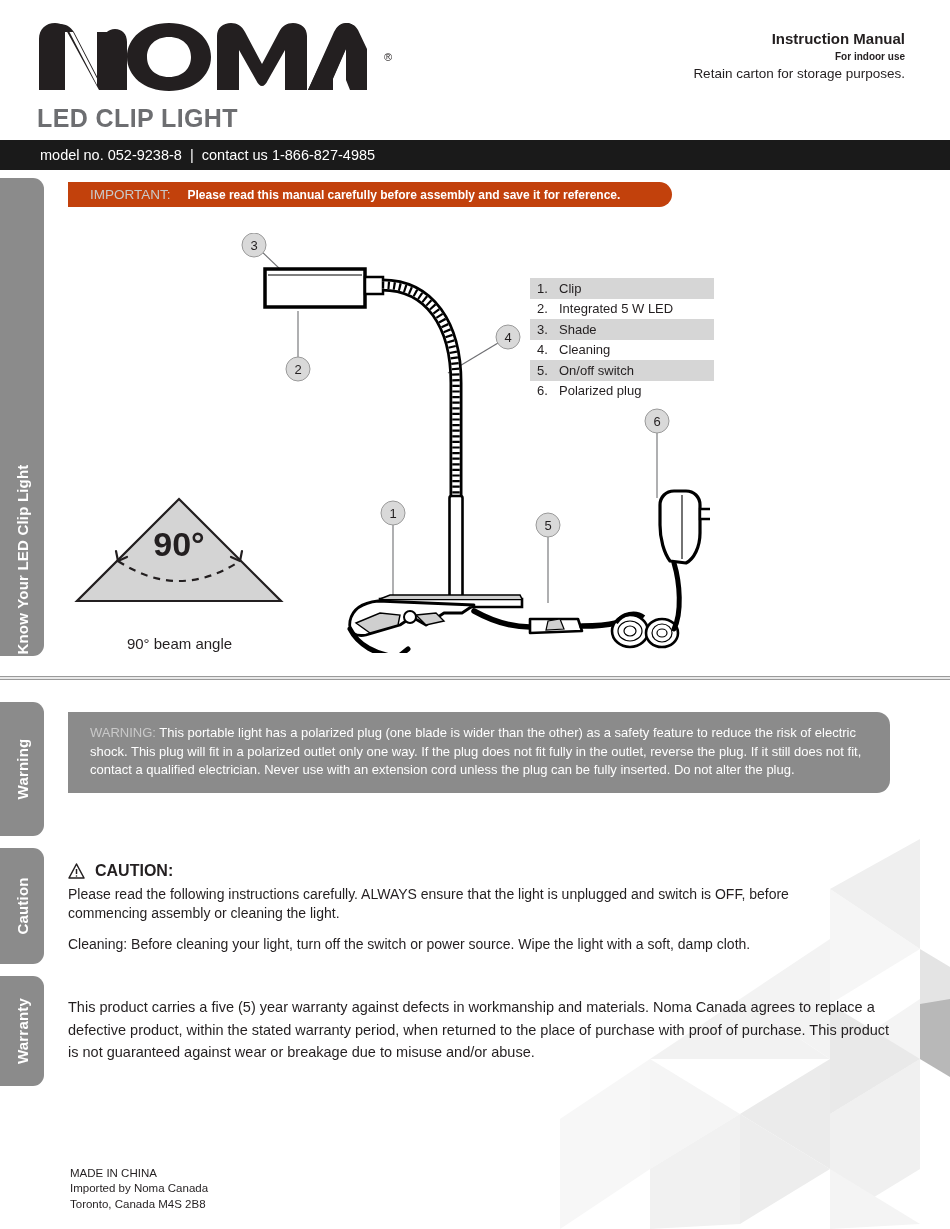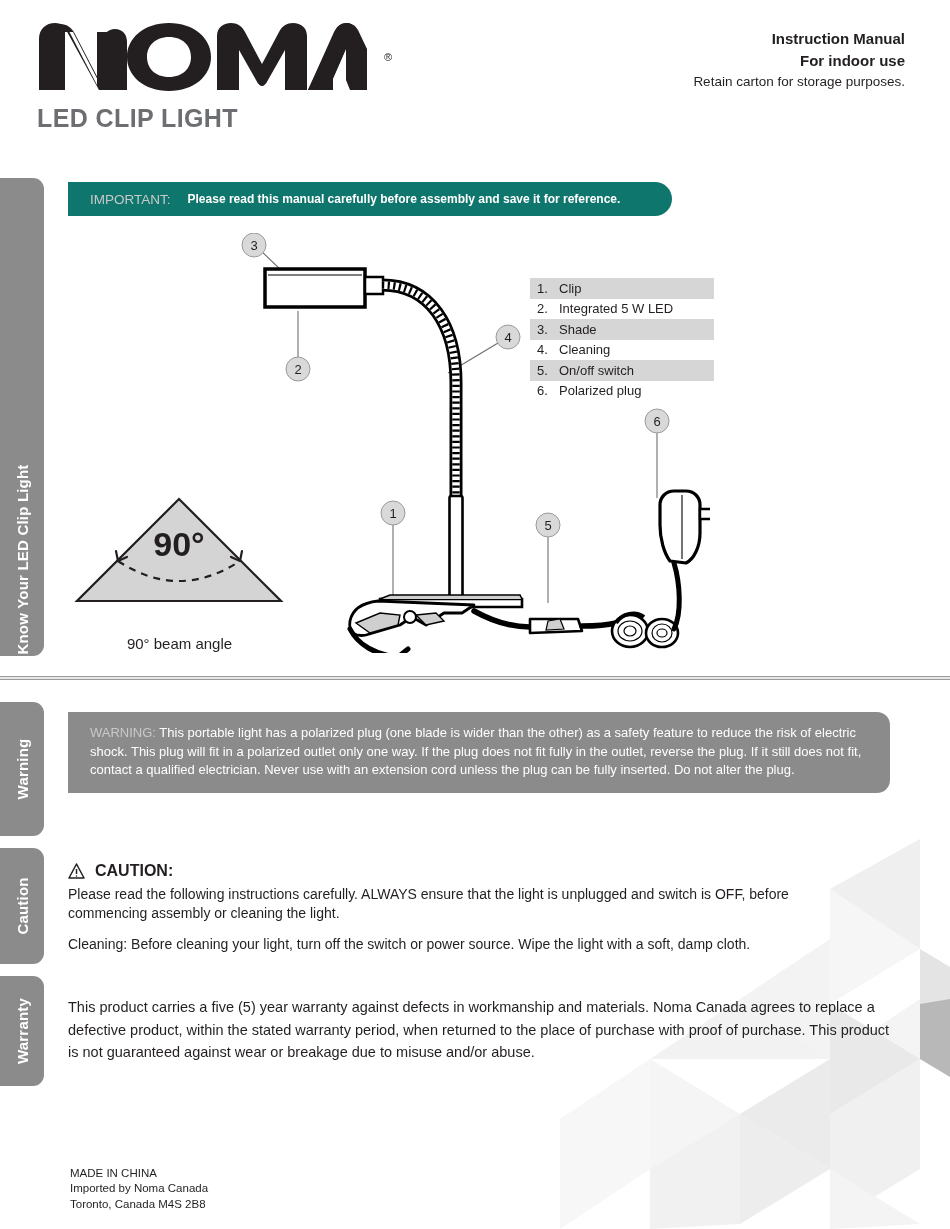--- a/index.html
+++ b/index.html
@@ -30,21 +30,21 @@
   #product-name {
     position:absolute; left:37px; top:104px;
     font-size:25px; font-weight:bold; letter-spacing:.4px;
     color:#6d6e71;
   }
   #header-right {
     position:absolute; right:45px; top:28px;
     text-align:right; line-height:1.45;
   }
   #header-right .hr-1 { font-size:15px; font-weight:bold; color:#231f20; }
-  #header-right .hr-2 { font-size:15px; font-weight:bold; color:#231f20; }
+  #header-right .hr-2 { font-size:10px; font-weight:bold; color:#231f20; }
   #header-right .hr-3 { font-size:13.5px; color:#231f20; }
 
   
   #model-bar {
     position:absolute; left:0; top:140px; width:950px; height:30px;
     background:#1a1a1a; z-index:3;
   }
   #model-bar span {
     position:absolute; left:40px; top:50%; transform:translateY(-50%);
     color:#ffffff; font-size:14.5px; white-space:pre;
@@ -67,22 +67,22 @@
   #tab-know .tab-text  { bottom:88px; transform-origin:center; }
   #tab-warning { top:702px; height:134px; }
   #tab-caution { top:848px; height:116px; }
   #tab-warranty { top:976px; height:110px; }
 
   
   #sec-know { position:absolute; left:0; top:178px; width:950px; height:480px; z-index:2; }
 
   #important-banner {
     position:absolute; left:68px; top:4px;
-    width:604px; height:34px;
-    background:#0f766e; border-radius:0 17px 17px 0;
+    width:604px; height:25px;
+    background:#c2410c; border-radius:0 17px 17px 0;
     display:flex; align-items:center; padding-left:22px;
     font-size:13.5px; white-space:nowrap;
   }
   #important-banner .imp-label { color:#c9c9c9; margin-right:5px; }
   #important-banner .imp-text  { color:#ffffff; font-weight:bold; font-size:12px;padding-left:12px; }
 
   
   #parts-list {
     position:absolute; left:530px; top:100px; width:184px;
     font-size:13px;
@@ -194,20 +194,23 @@
 
     <div id="product-name">LED CLIP LIGHT</div>
 
     <div id="header-right">
       <div class="hr-1">Instruction Manual</div>
       <div class="hr-2">For  indoor use</div>
       <div class="hr-3">Retain carton for storage purposes.</div>
     </div>
   </div>
 
+  <div id="model-bar">
+    <span>model no. 052-9238-8  |  contact us 1-866-827-4985</span>
+  </div>
 
   <div class="side-tab" id="tab-know">
     <span class="tab-text">Know Your LED Clip Light</span>
   </div>
   <div class="side-tab" id="tab-warning">
     <span class="tab-text" style="top:50%; transform:translate(-50%,-50%) rotate(-90deg);">Warning</span>
   </div>
   <div class="side-tab" id="tab-caution">
     <span class="tab-text" style="top:50%; transform:translate(-50%,-50%) rotate(-90deg);">Caution</span>
   </div>

